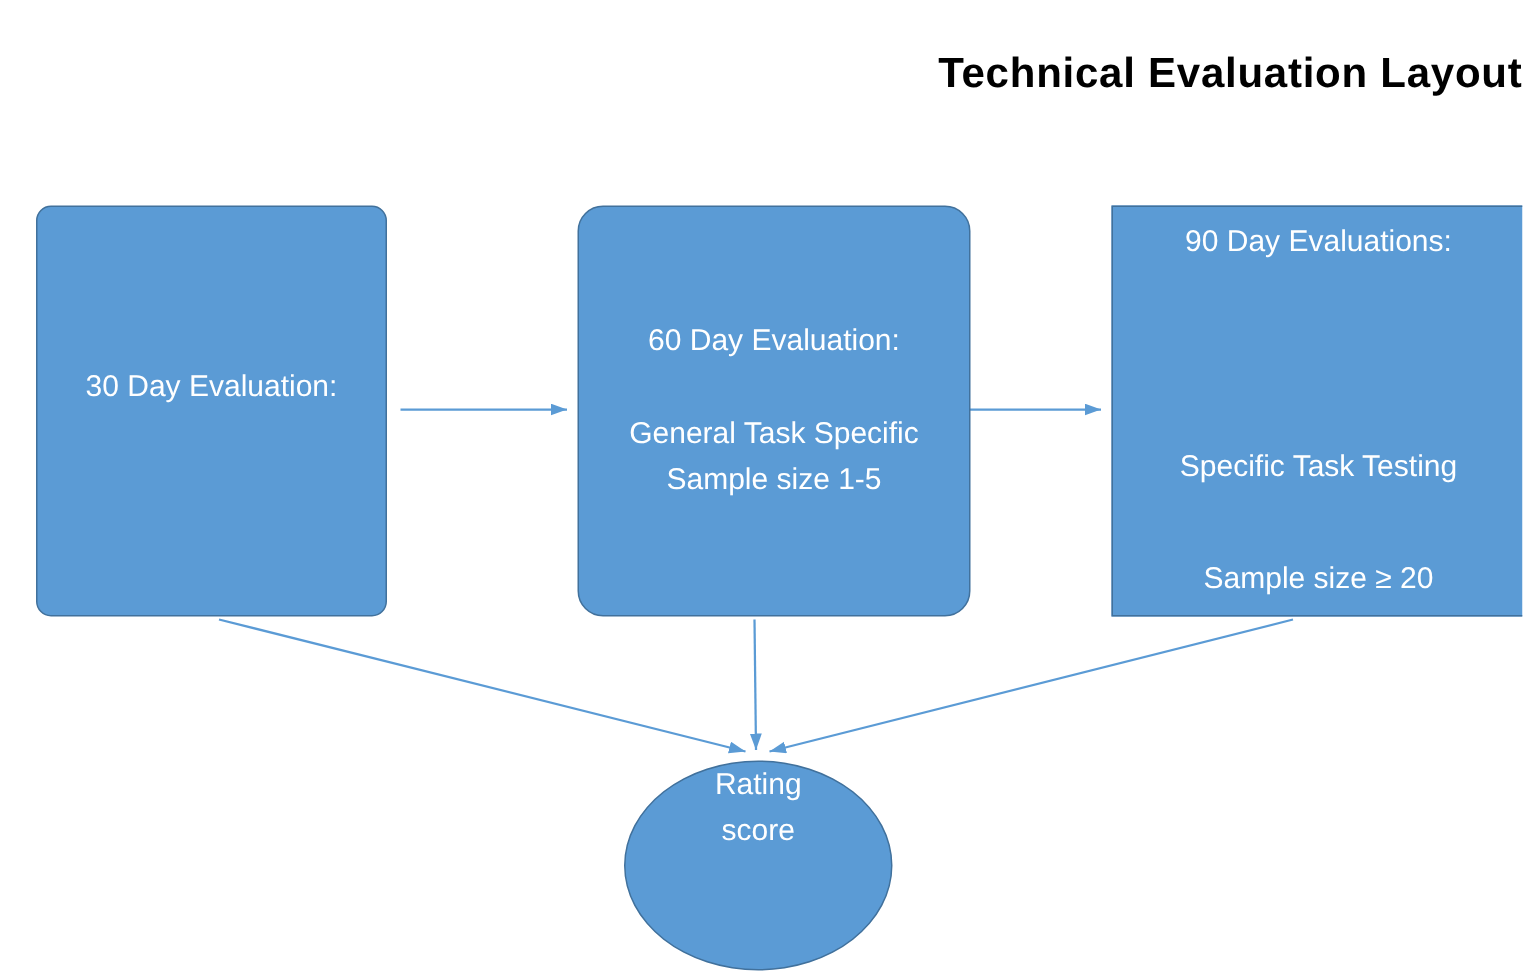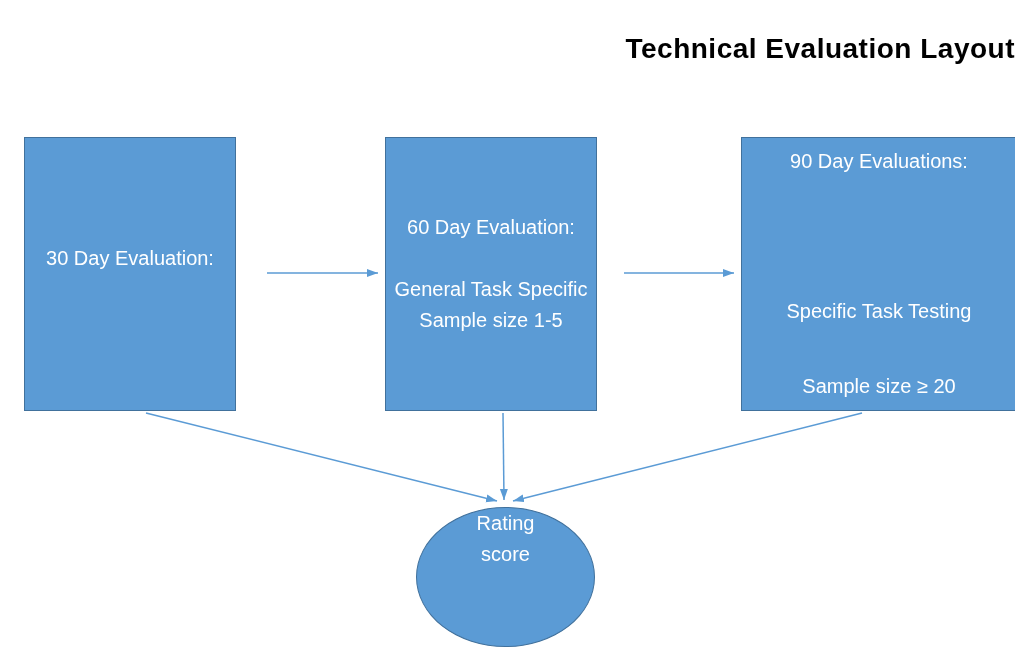--- a/index.html
+++ b/index.html
@@ -43,22 +43,22 @@
     background: var(--shape-fill);
     border: 1.5px solid var(--shape-border);
     color: var(--text-color);
     display: flex;
     flex-direction: column;
     justify-content: center;
     align-items: center;
     text-align: center;
     font-size: 20px;
   }
-  .box1 { left: 24px;  width: 212px; }
-  .box2 { left: 385px; width: 212px; }
+  .box1 { left: 24px;  width: 234px; border-radius: 10px; }
+  .box2 { left: 385px; width: 262px; border-radius: 17px; }
   .box3 { left: 741px; width: 276px; gap: 44px; }
   .tline {
     height: 31px;
     line-height: 31px;
     white-space: nowrap;
   }
   .oval {
     position: absolute;
     left: 416px;
     top: 507px;

